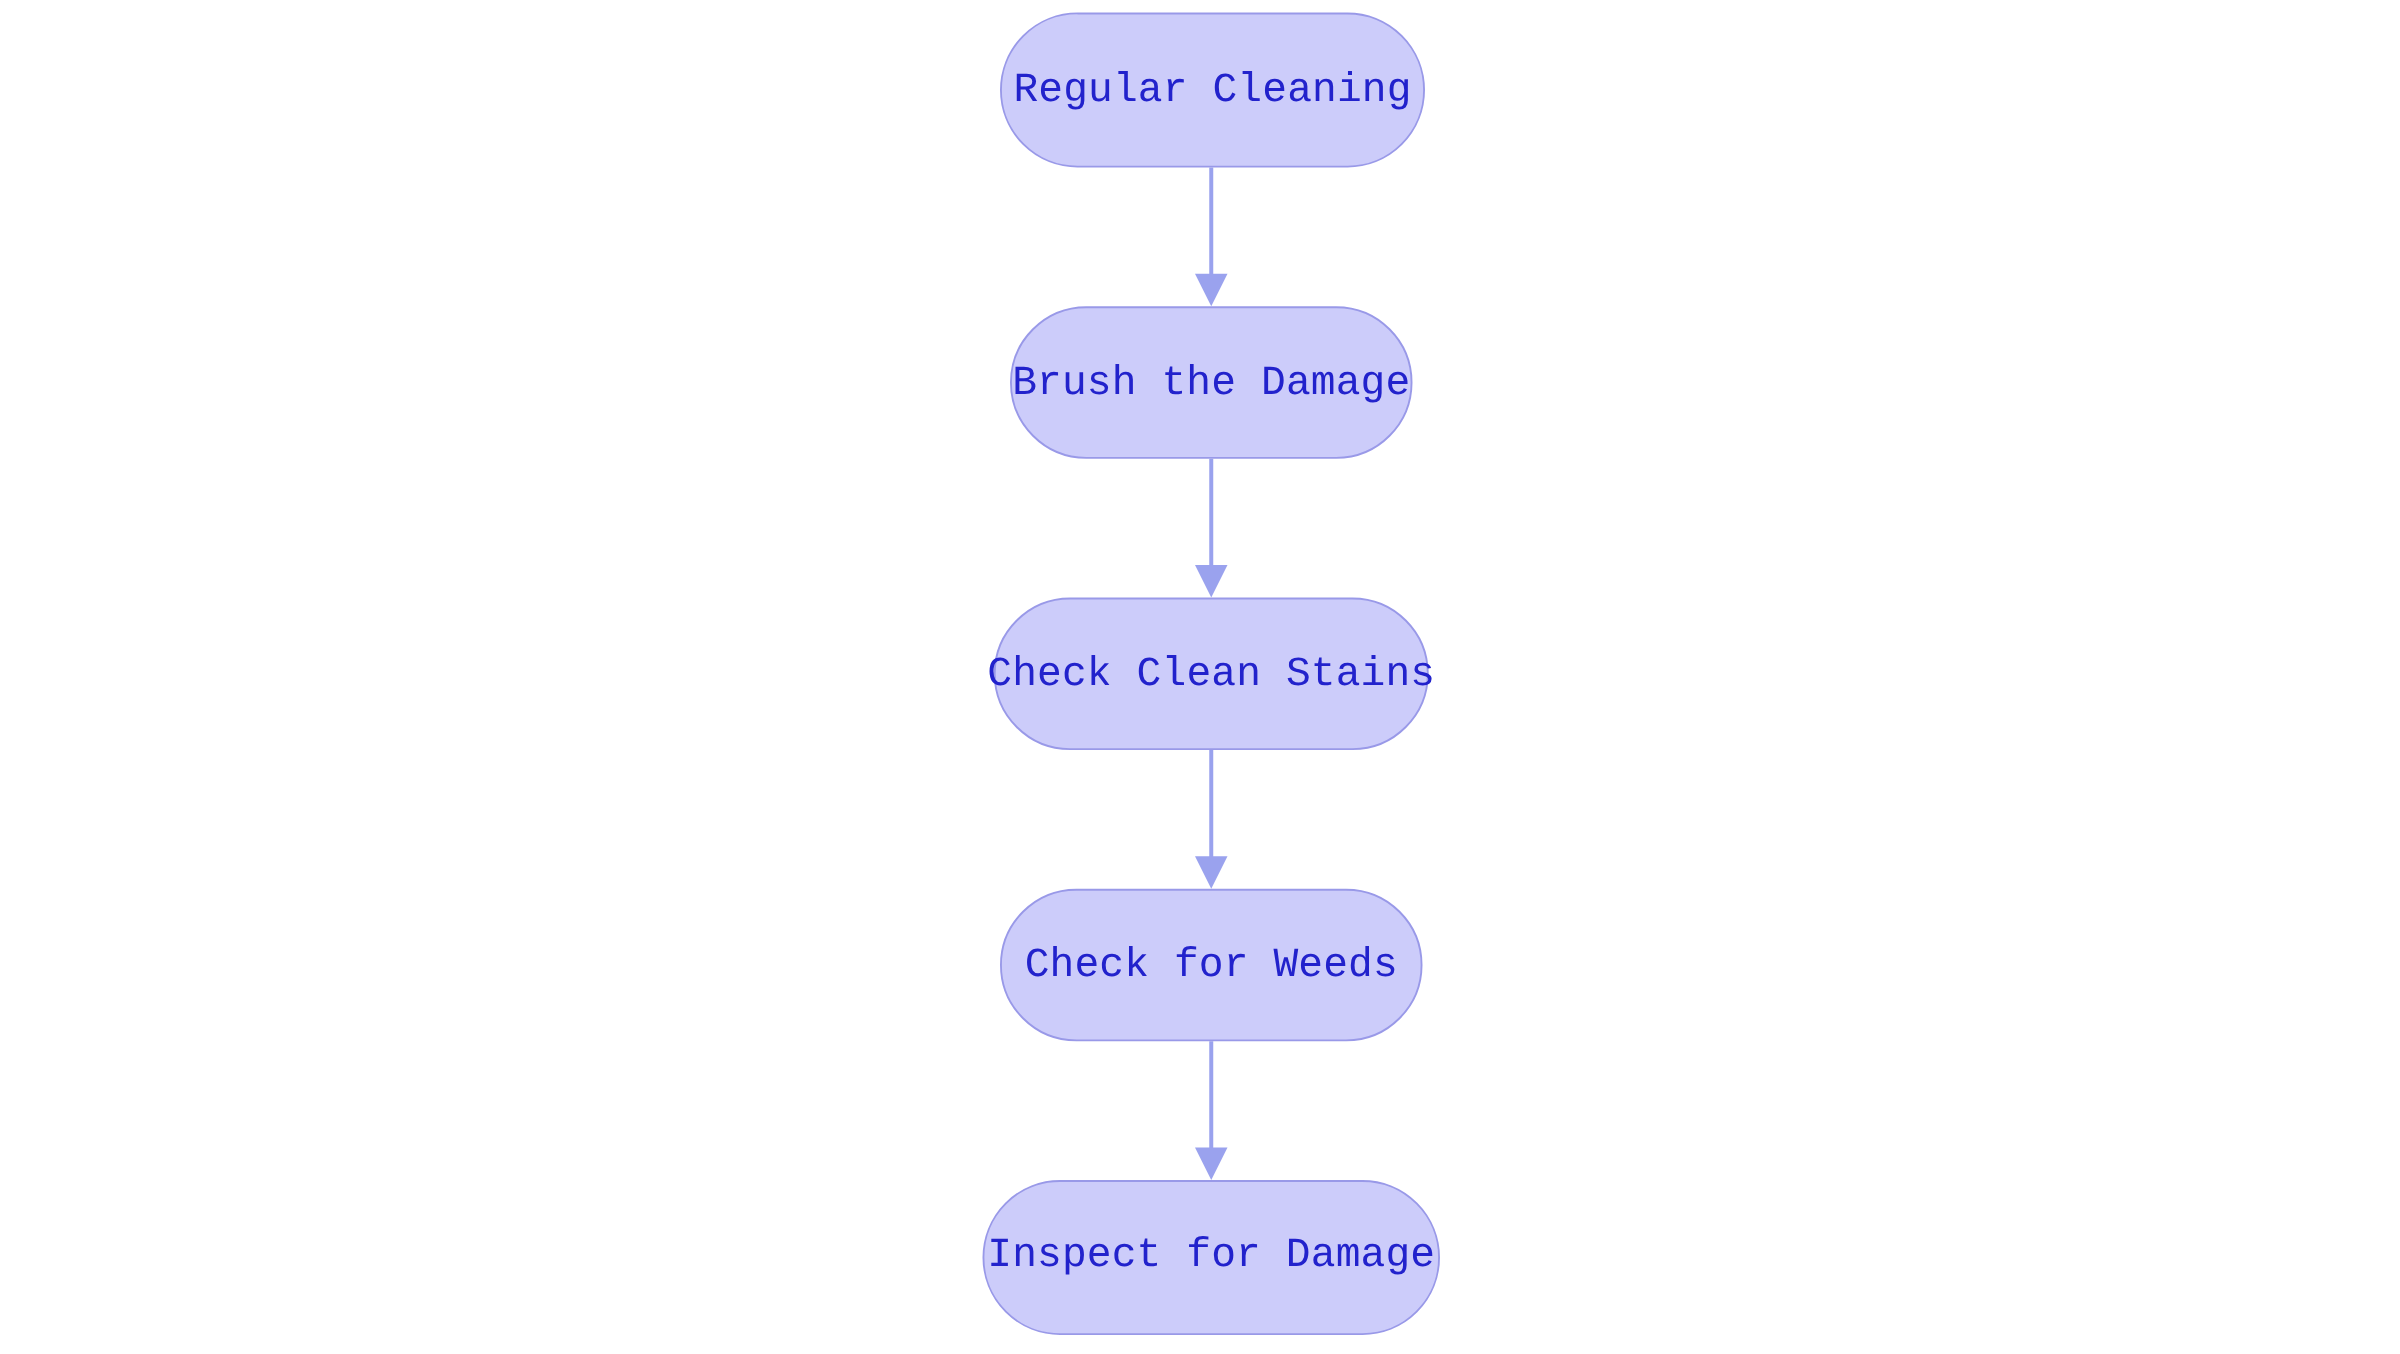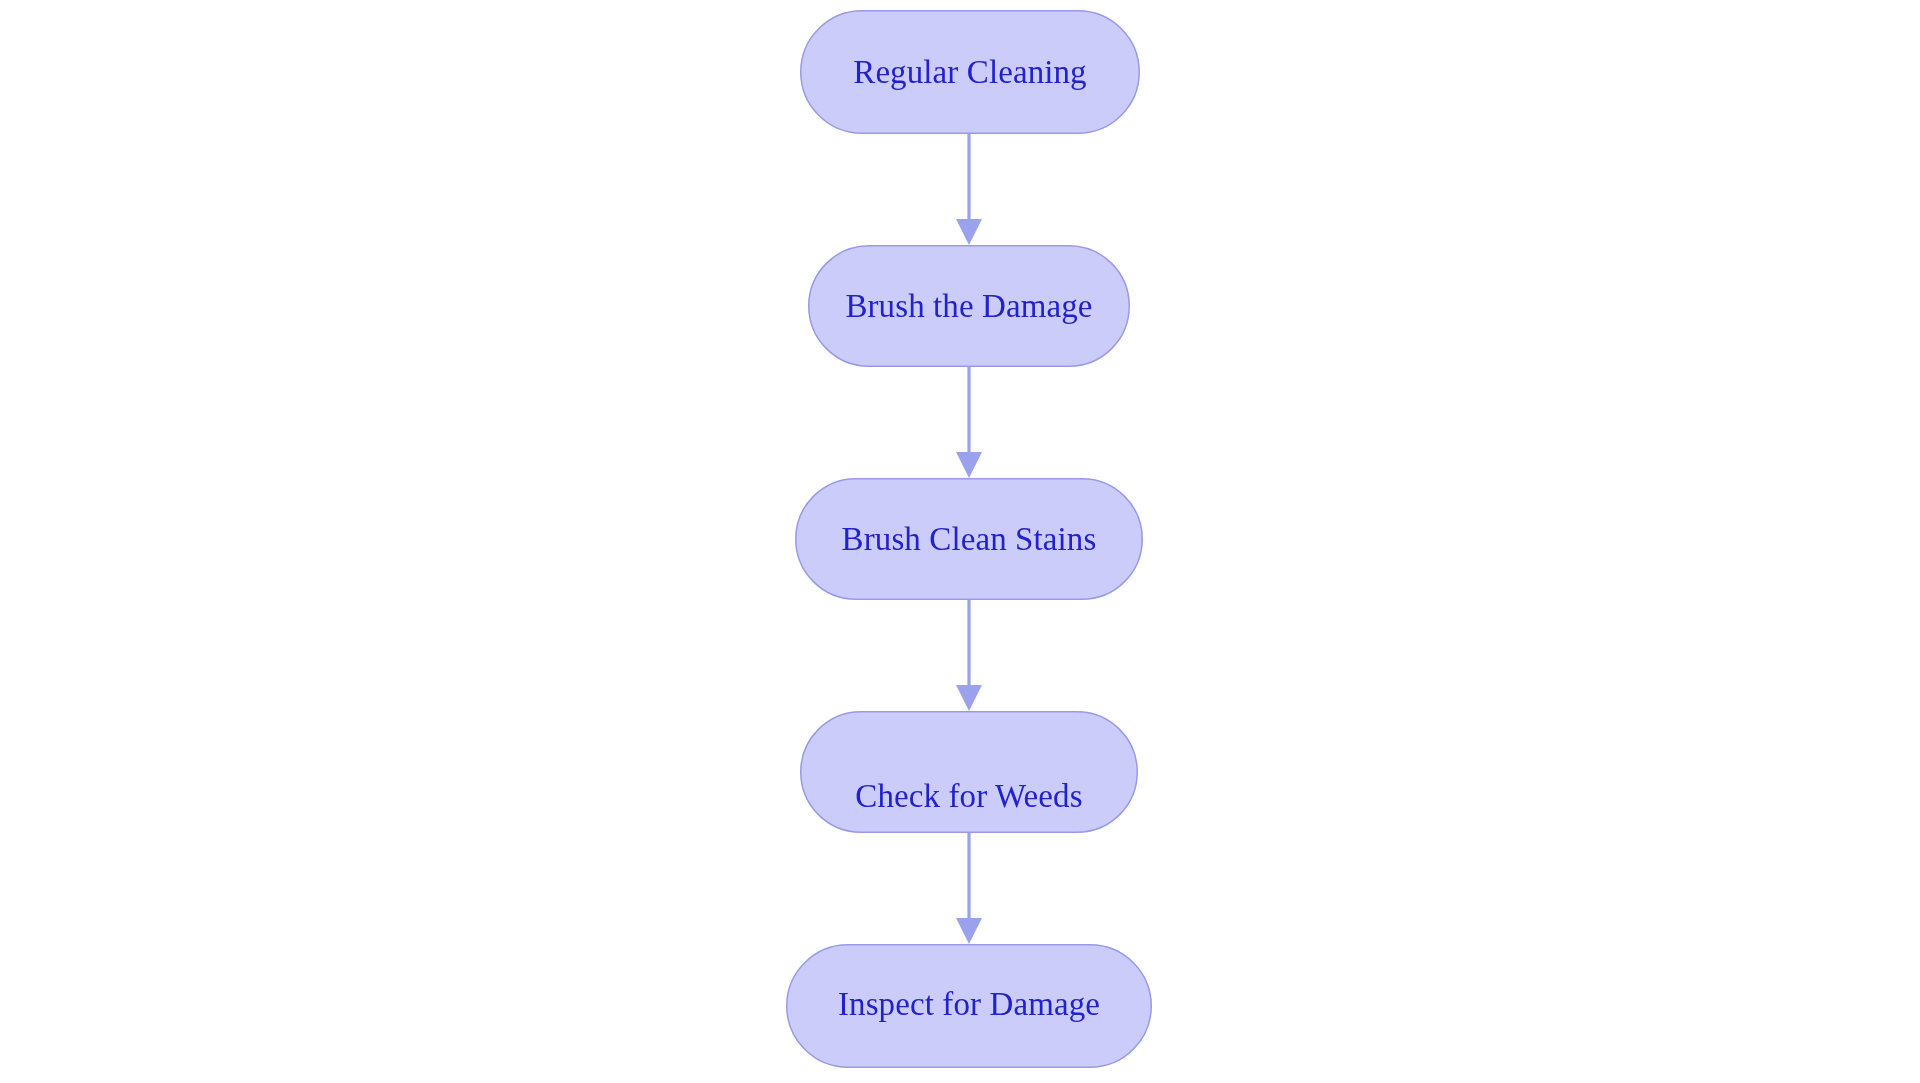--- a/index.html
+++ b/index.html
@@ -31,21 +31,21 @@
     display: block;
   }
 
   .node-label {
     position: absolute;
     display: flex;
     align-items: center;
     justify-content: center;
     box-sizing: border-box;
     color: #2222cc;
-    font-family: Liberation Serif, serif;
+    font-family: Liberation Mono, monospace;
     font-size: 33px;
     font-weight: 400;
     letter-spacing: 0.1px;
     line-height: 1;
     white-space: nowrap;
     pointer-events: none;
     user-select: none;
   }
 </style>
 </head>
@@ -77,18 +77,18 @@
         <rect x="808.75" y="245.75" width="320.5" height="120.5" rx="60.25" ry="60.25" fill="#ccccfa" stroke="#9999e8" stroke-width="1.5"></rect>
         <rect x="795.75" y="478.75" width="346.5" height="120.5" rx="60.25" ry="60.25" fill="#ccccfa" stroke="#9999e8" stroke-width="1.5"></rect>
         <rect x="800.75" y="711.75" width="336.5" height="120.5" rx="60.25" ry="60.25" fill="#ccccfa" stroke="#9999e8" stroke-width="1.5"></rect>
         <rect x="786.75" y="944.75" width="364.5" height="122.5" rx="61.25" ry="61.25" fill="#ccccfa" stroke="#9999e8" stroke-width="1.5"></rect>
       </g>
   </svg>
 
   <div id="labels-layer">
       <div class="node-label" style="left: 800px; top: 10px; width: 340px; height: 124px;">Regular Cleaning</div>
       <div class="node-label" style="left: 808px; top: 245px; width: 322px; height: 122px;">Brush the Damage</div>
-      <div class="node-label" style="left: 795px; top: 478px; width: 348px; height: 122px;">Brush Clean Stains</div>
-      <div class="node-label" style="left: 800px; top: 711px; width: 338px; height: 122px; margin-top: 24px;">Check for Weeds</div>
+      <div class="node-label" style="left: 795px; top: 478px; width: 348px; height: 122px;">Check Clean Stains</div>
+      <div class="node-label" style="left: 800px; top: 711px; width: 338px; height: 122px;">Check for Weeds</div>
       <div class="node-label" style="left: 786px; top: 944px; width: 366px; height: 120px;">Inspect for Damage</div>
     </div>
 
 </div>
 
 </body></html>

